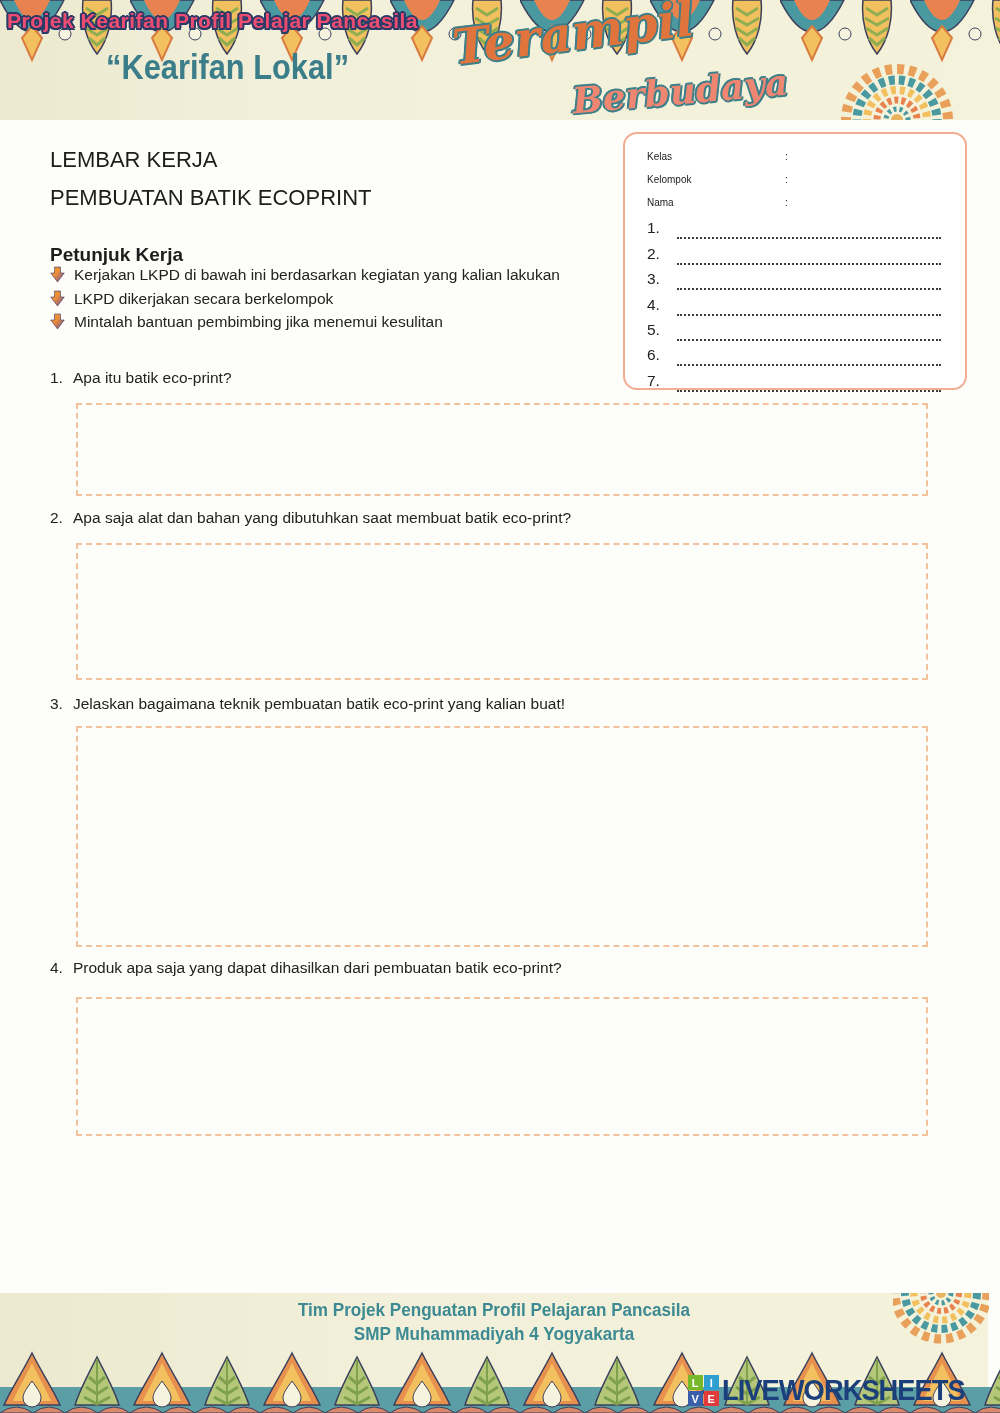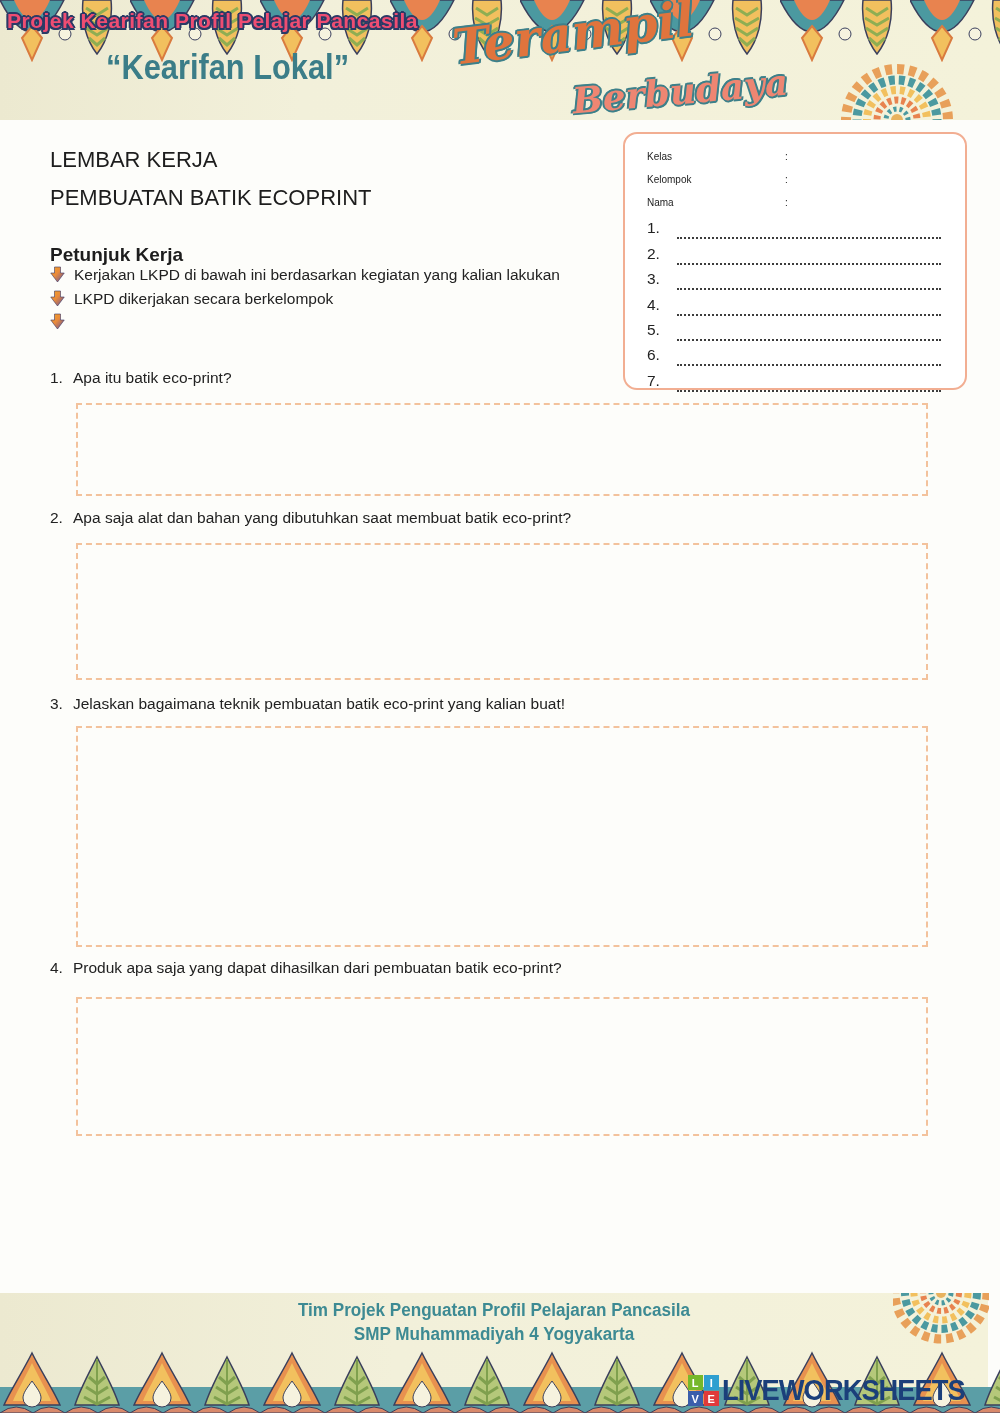--- a/index.html
+++ b/index.html
@@ -212,20 +212,21 @@
     <div class="bullet-row">
       <svg class="bullet-icon" viewBox="0 0 20 22">
         <path d="M6,1 H14 V9 H19 L10,21 L1,9 H6 Z" fill="url(#arrowGrad)" stroke="#3a3564" stroke-width="0.8"></path>
       </svg>
       <span>LKPD dikerjakan secara berkelompok</span>
     </div>
     <div class="bullet-row">
       <svg class="bullet-icon" viewBox="0 0 20 22">
         <path d="M6,1 H14 V9 H19 L10,21 L1,9 H6 Z" fill="url(#arrowGrad)" stroke="#3a3564" stroke-width="0.8"></path>
       </svg>
+      <span>Mintalah bantuan pembimbing jika menemui kesulitan</span>
     </div>
   </div>
 
   <div class="question q1">
     <span class="q-num">1.</span>
     <span class="q-text">Apa itu batik eco-print?</span>
   </div>
   <div class="answer-box box1"></div>
 
   <div class="question q2">

